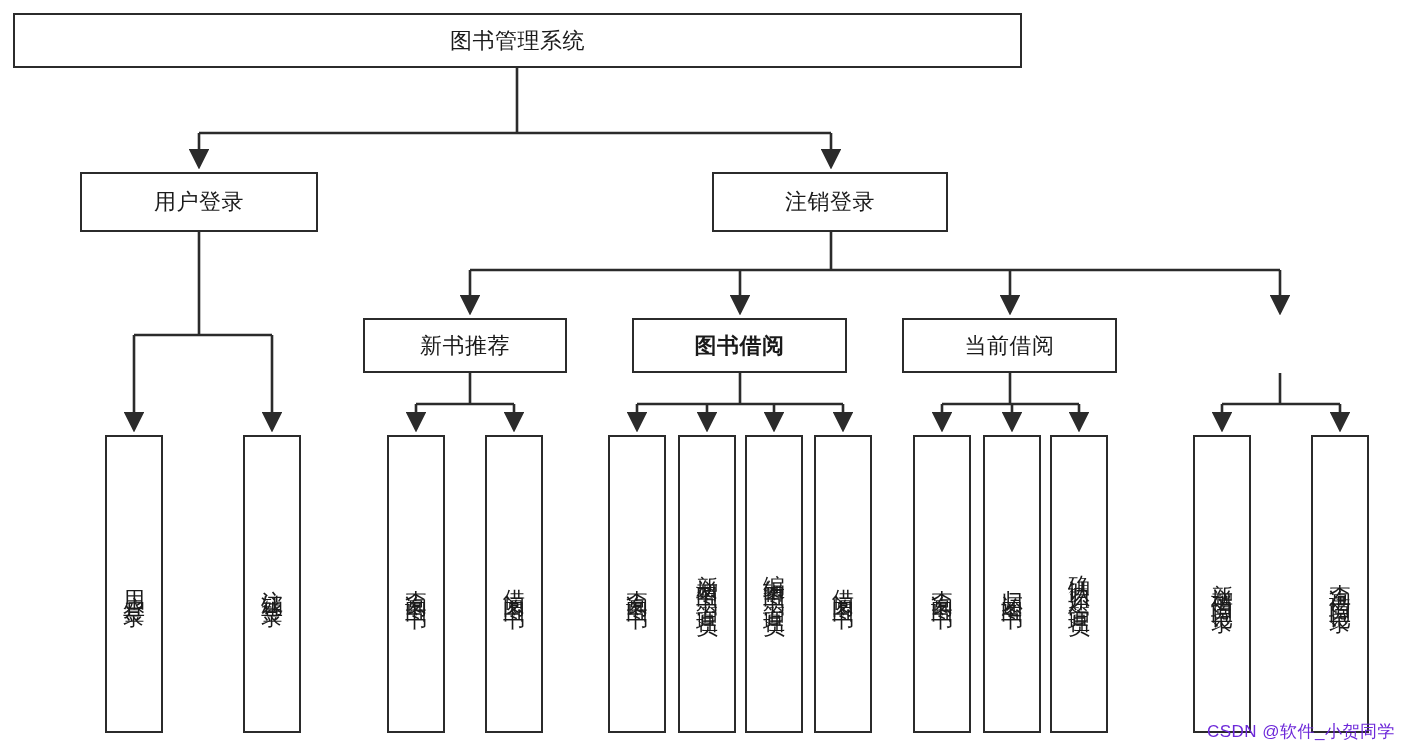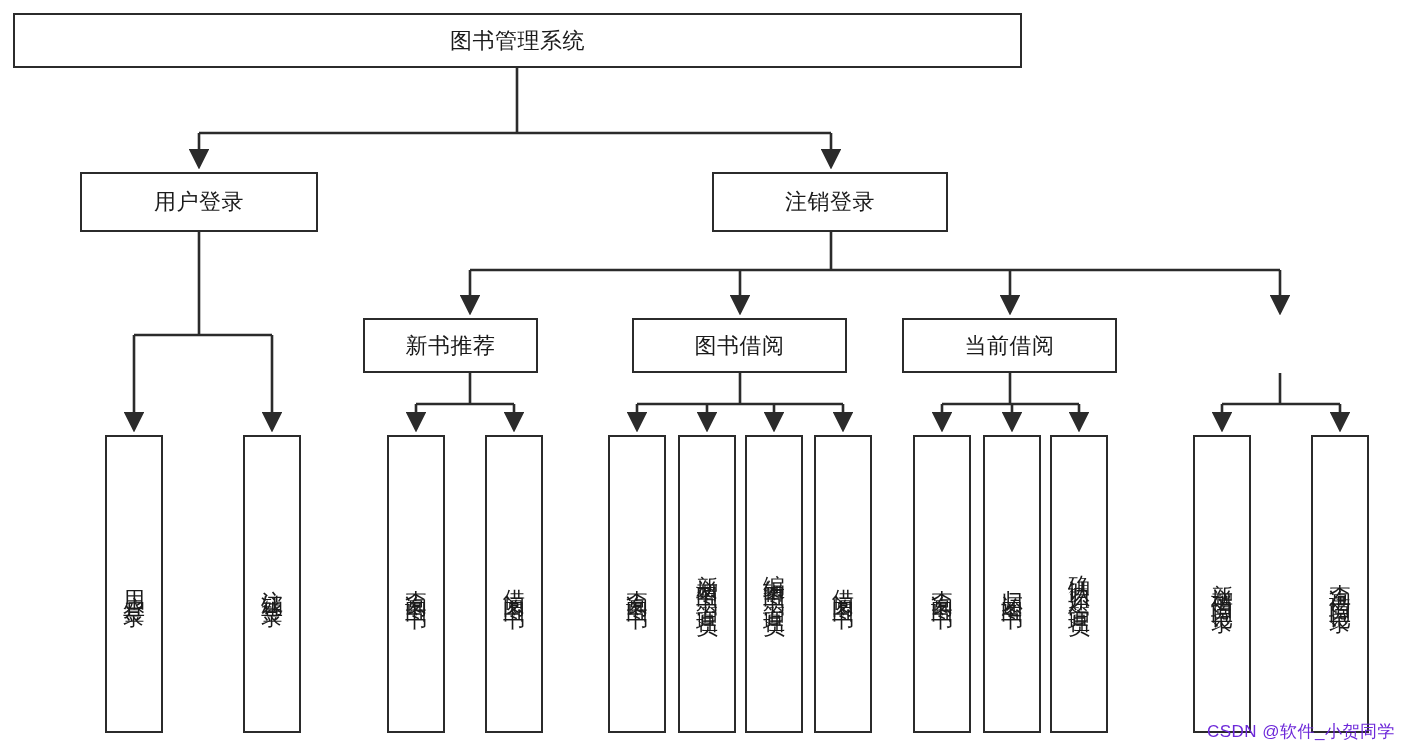--- a/index.html
+++ b/index.html
@@ -124,24 +124,24 @@
     <span class="node-label">图书管理系统</span>
   </div>
 
   <div class="node" id="node-l1-0" style="left: 80px; top: 172px; width: 238px; height: 60px;">
     <span class="node-label">用户登录</span>
   </div>
   <div class="node" id="node-l1-1" style="left: 712px; top: 172px; width: 236px; height: 60px;">
     <span class="node-label">注销登录</span>
   </div>
 
-  <div class="node" id="node-l2-0" style="left: 363px; top: 318px; width: 175px; height: 55px;">
+  <div class="node" id="node-l2-0" style="left: 363px; top: 318px; width: 204px; height: 55px;">
     <span class="node-label">新书推荐</span>
   </div>
-  <div class="node" id="node-l2-1" style="left: 632px; top: 318px; width: 215px; height: 55px;">
+  <div class="node" id="node-l2-1" style="left: 632px; top: 318px; width: 215px; height: 55px; font-weight: bold;">
     <span class="node-label">图书借阅</span>
   </div>
   <div class="node" id="node-l2-2" style="left: 902px; top: 318px; width: 215px; height: 55px;">
     <span class="node-label">当前借阅</span>
   </div>
 
   <div class="node vertical" id="node-leaf-0" style="left: 105px; top: 435px; width: 58px; height: 298px;">
     <span class="node-label">用户登录</span>
   </div>
   <div class="node vertical" id="node-leaf-1" style="left: 243px; top: 435px; width: 58px; height: 298px;">

